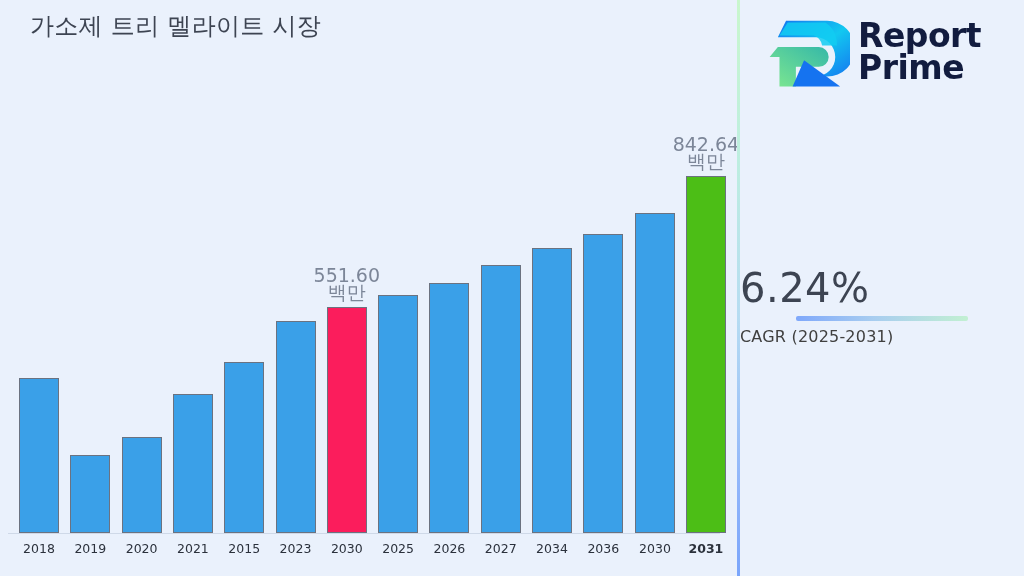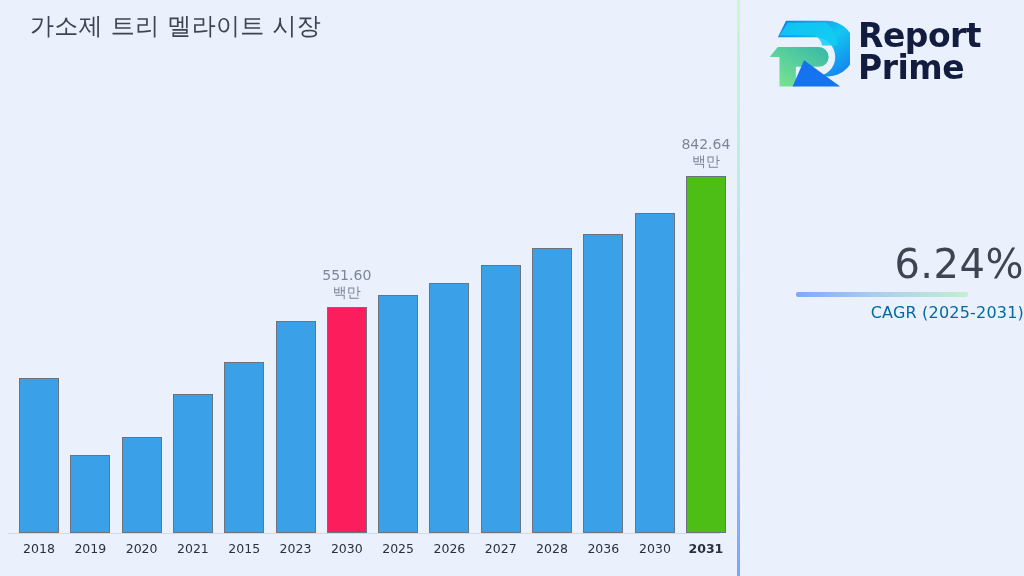--- a/index.html
+++ b/index.html
@@ -66,21 +66,21 @@
     background: #3aa0e8;
   }
   .bar.pink   { background: #fb1d5c; }
   .bar.green  { background: #4cbe16; }
 
   .bar-label {
     position: absolute;
     left: 50%;
     transform: translateX(-50%);
     text-align: center;
-    font-size: 14px;
+    font-size: 19px;
     line-height: 17px;
     color: #7c8698;
     white-space: nowrap;
   }
 
   .x-tick {
     position: absolute;
     top: 541px;
     width: 40px;
     text-align: center;
@@ -116,42 +116,41 @@
     font-size: 33px;
     font-weight: bold;
     line-height: 0.98;
     color: #121c3f;
     letter-spacing: -0.5px;
   }
 
   .cagr-block {
     position: absolute;
     left: 0;
-    top: 240px;
+    top: 264px;
     width: 284px;
-    text-align: right;
+    text-align: left;
   }
   .cagr-value {
     font-size: 40px;
     color: #3d4452;
     letter-spacing: 0.5px;
     line-height: 48px;
   }
   .cagr-rule {
     margin: 4px auto 6px auto;
     width: 172px;
     height: 5px;
     border-radius: 2px;
     background: linear-gradient(to right, #7fa8fb 0%, #a8cdf0 45%, #c2f0d2 100%);
   }
   .cagr-caption {
     font-size: 16px;
-    color: #0369a1;
+    color: #404040;
     letter-spacing: 0.2px;
-    padding-left: 31px;
   }
 </style>
 </head>
 <body>
 
 <div class="page">
 
   <div class="chart-panel">
 
     <div class="chart-title">가소제 트리 멜라이트 시장</div>
@@ -216,21 +215,21 @@
         <div class="x-tick" style="left: 19px;">2018</div>
         <div class="x-tick" style="left: 70.3px;">2019</div>
         <div class="x-tick" style="left: 121.6px;">2020</div>
         <div class="x-tick" style="left: 172.9px;">2021</div>
         <div class="x-tick" style="left: 224.2px;">2015</div>
         <div class="x-tick" style="left: 275.5px;">2023</div>
         <div class="x-tick" style="left: 326.8px;">2030</div>
         <div class="x-tick" style="left: 378.1px;">2025</div>
         <div class="x-tick" style="left: 429.4px;">2026</div>
         <div class="x-tick" style="left: 480.7px;">2027</div>
-        <div class="x-tick" style="left: 532px;">2028</div>
+        <div class="x-tick" style="left: 532px;">2034</div>
         <div class="x-tick" style="left: 583.3px;">2036</div>
         <div class="x-tick" style="left: 635px;">2030</div>
         <div class="x-tick" style="left: 685.9px; font-weight: bold;">2031</div>
       </div>
   </div>
 
   <div class="divider"></div>
 
   <div class="right-panel">
 

